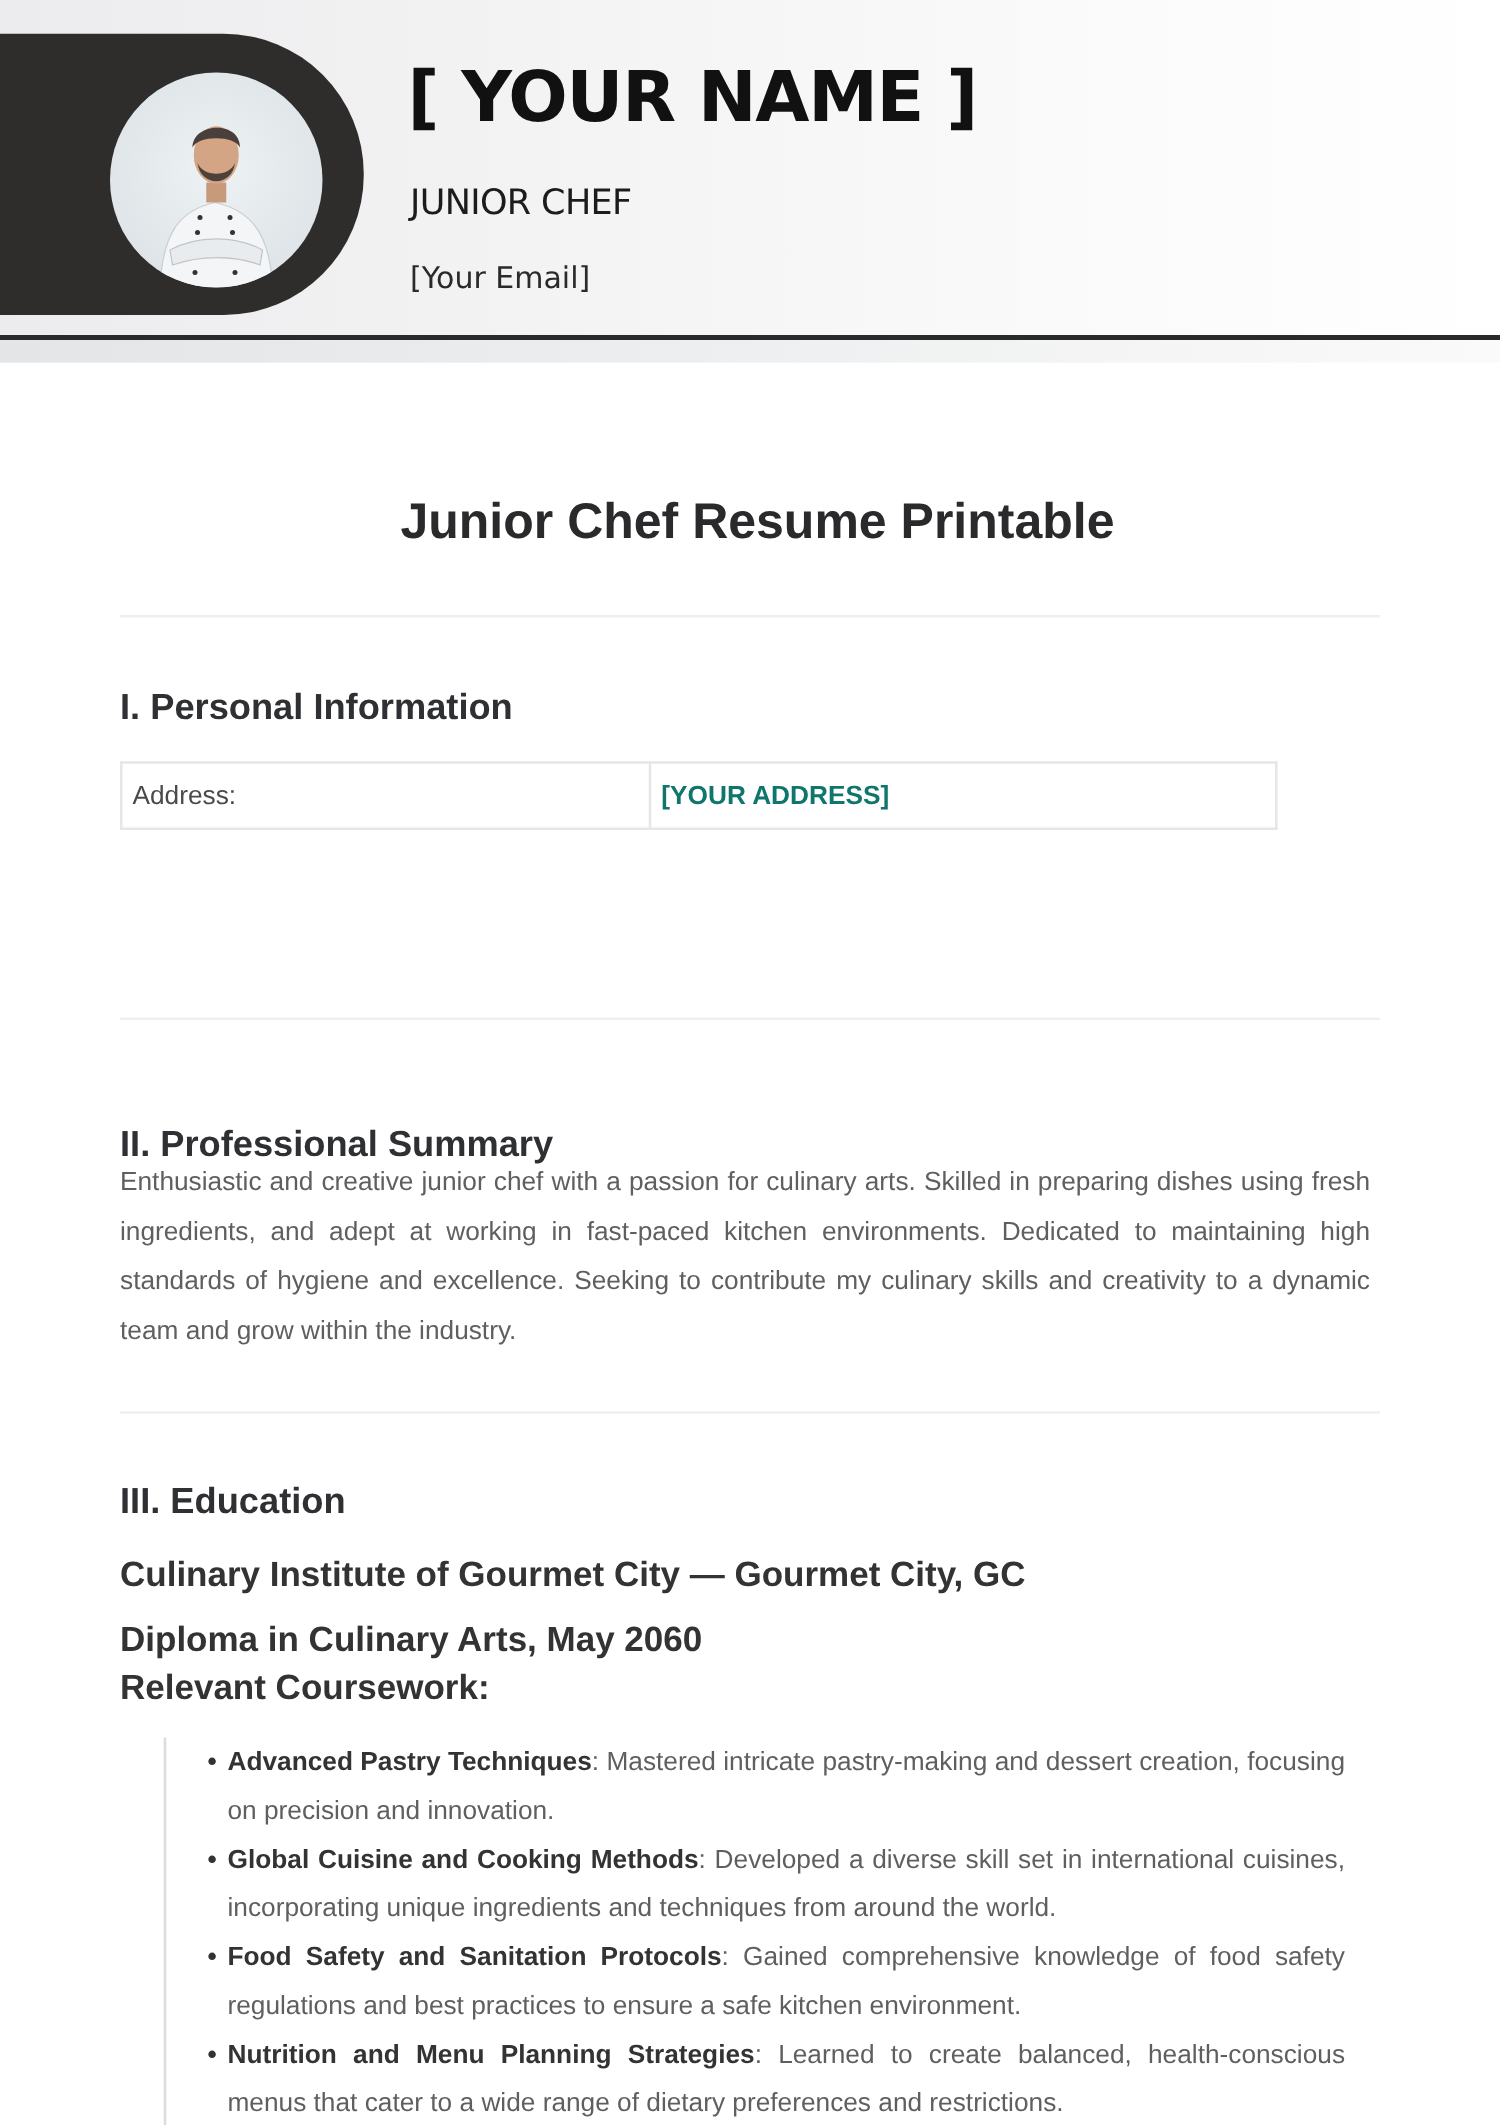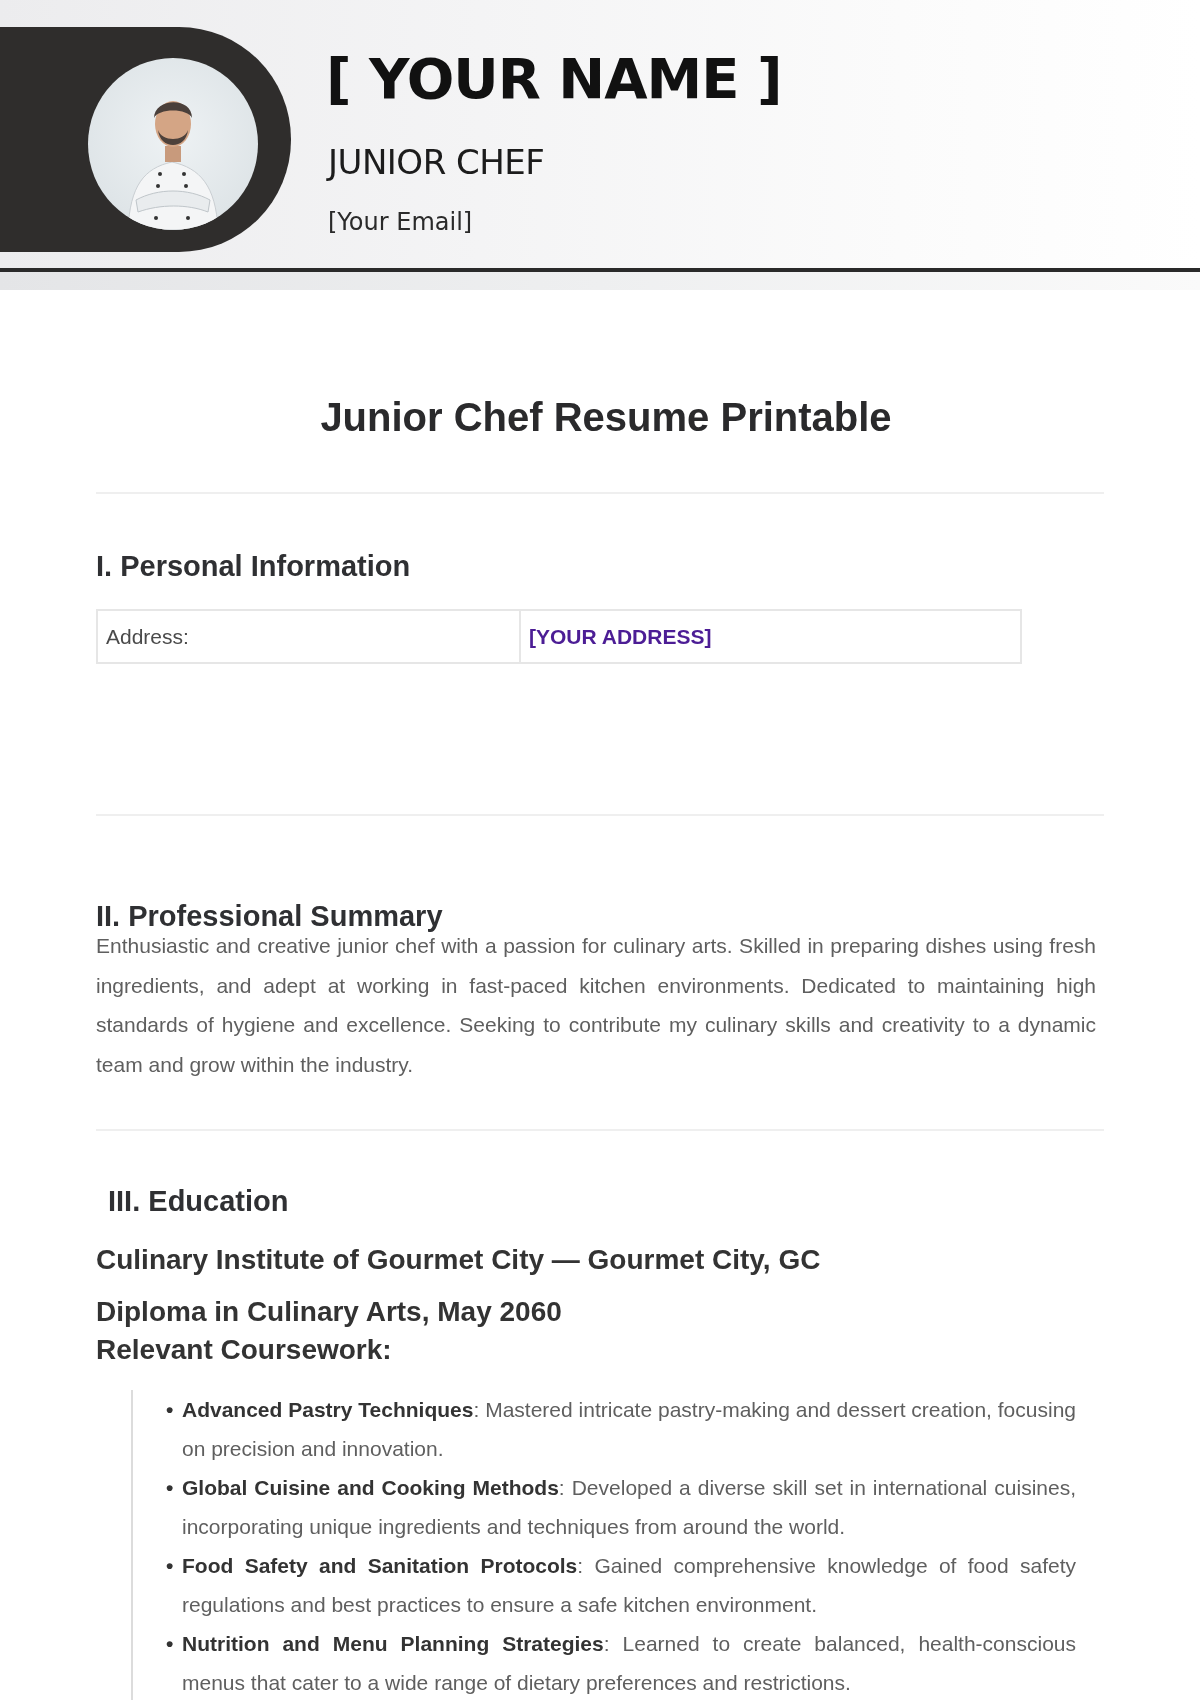--- a/index.html
+++ b/index.html
@@ -31,21 +31,21 @@
       background: linear-gradient(90deg, #e4e5e7 0%, #eeeff0 50%, #fafafa 100%);
     }
     .name {
       position: absolute; left: 326px; top: 44px;
       font-family: "DejaVu Sans", sans-serif; font-weight: bold;
       font-size: 56px; letter-spacing: -1px; color: #111;
       line-height: 70px;
     }
     .job-title {
       position: absolute; left: 328px; top: 140px;
-      font-family: "DejaVu Sans", sans-serif; font-size: 34px;
+      font-family: "DejaVu Sans", sans-serif; font-size: 28px;
       color: #1c1c1c; letter-spacing: -0.5px; line-height: 44px;
     }
     .email {
       position: absolute; left: 328px; top: 206px;
       font-family: "DejaVu Sans", sans-serif; font-size: 24px;
       color: #2a2a2a; line-height: 32px;
     }
 
     
     .doc-title {
@@ -62,21 +62,21 @@
 
     .info-table {
       position: absolute; left: 96px; top: 609px; width: 926px;
       border-collapse: collapse;
     }
     .info-table td {
       border: 2px solid #e6e6e6; height: 53px; padding: 0 8px;
       font-size: 21px; vertical-align: middle;
     }
     .info-table td.label { width: 423px; color: #4a4a4a; border-radius: 18px; }
-    .info-table td.value { color: #4c1d95; }
+    .info-table td.value { color: #0f766e; }
     .info-table td.value.strong { font-weight: bold; }
 
     .summary {
       position: absolute; left: 96px; top: 926px; width: 1000px;
       font-size: 21px; line-height: 39.5px; color: #5f5f5f; text-align: justify;
     }
 
     .edu-line {
       position: absolute; left: 96px; font-size: 28px; font-weight: bold;
       color: #333; line-height: 30px;
@@ -142,21 +142,21 @@
       <td class="value strong">[YOUR ADDRESS]</td>
     </tr>
   </tbody>
 </table>
 <div class="divider" style="top:814px;"></div>
 
 <div class="section-heading" style="top:869px;margin-top:28px;">II. Professional Summary</div>
 <p class="summary">Enthusiastic and creative junior chef with a passion for culinary arts. Skilled in preparing dishes using fresh ingredients, and adept at working in fast-paced kitchen environments. Dedicated to maintaining high standards of hygiene and excellence. Seeking to contribute my culinary skills and creativity to a dynamic team and grow within the industry.</p>
 <div class="divider" style="top:1129px;"></div>
 
-<div class="section-heading" style="top:1182px;margin-left:12px;">III. Education</div>
+<div class="section-heading" style="top:1182px;">III. Education</div>
 <div class="edu-line" style="top:1245px;">Culinary Institute of Gourmet City — Gourmet City, GC</div>
 <div class="edu-line" style="top:1297px;">Diploma in Culinary Arts, May 2060</div>
 <div class="edu-line" style="top:1335px;">Relevant Coursework:</div>
 
 <div class="coursework">
   <div class="course-item">
     <span class="bullet">•</span><span class="course-name">Advanced Pastry Techniques</span><span>: Mastered intricate pastry-making and dessert creation, focusing on precision and innovation.</span>
   </div>
   <div class="course-item">
     <span class="bullet">•</span><span class="course-name">Global Cuisine and Cooking Methods</span><span>: Developed a diverse skill set in international cuisines, incorporating unique ingredients and techniques from around the world.</span>

